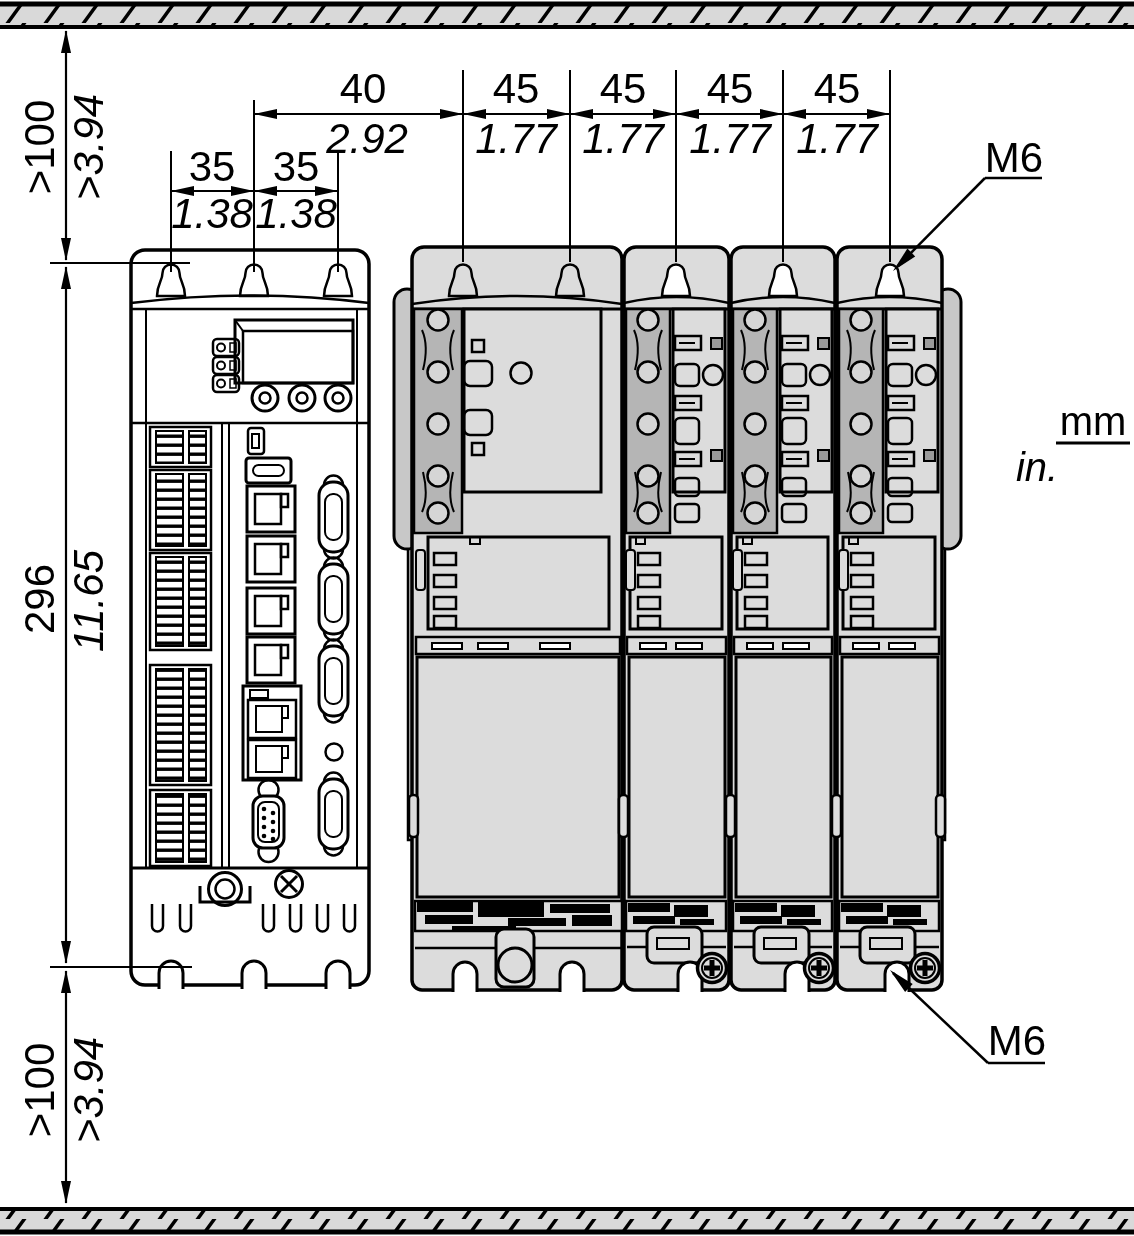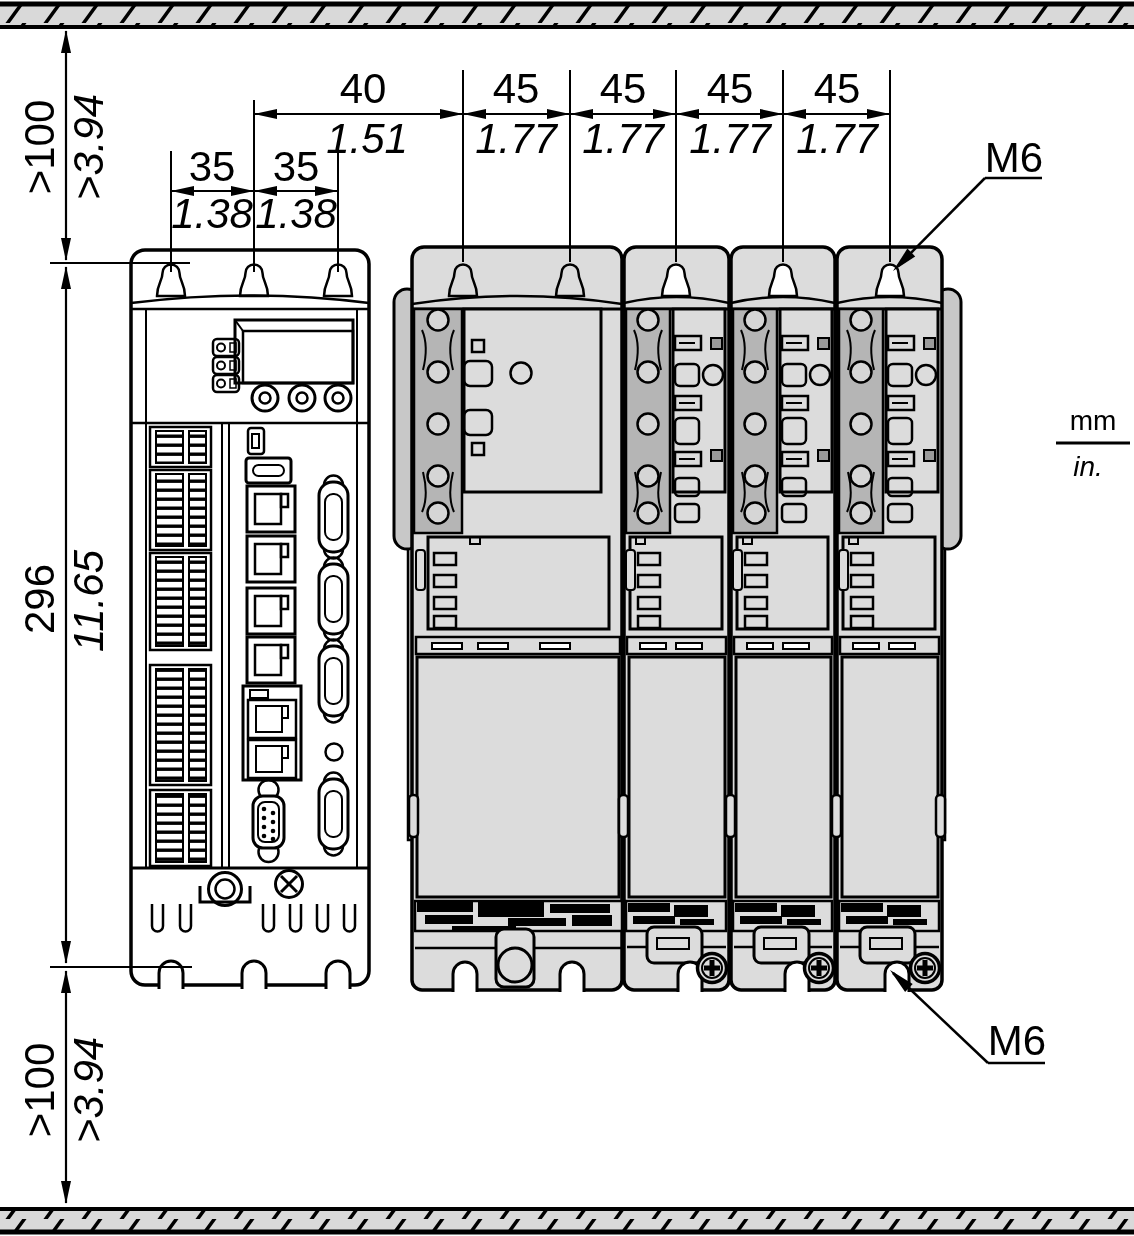--- a/index.html
+++ b/index.html
@@ -15,21 +15,21 @@
     font-family:"Liberation Sans",sans-serif;color:var(--ink);overflow:hidden;
   }
   #stage svg{position:absolute;left:0;top:0;}
   .lbl{
     position:absolute;font-size:42px;line-height:1;white-space:nowrap;
     transform:translate(-50%,-50%);color:#000;
   }
   .it{font-style:italic;}
   .rot{transform:translate(-50%,-50%) rotate(-90deg);}
   .m6{font-size:42px;text-align:center;}
-  .unit{font-size:28px;}
+  .unit{font-size:40px;}
 </style>
 </head>
 <body>
 
 <div id="stage">
 <svg width="1134" height="1236" viewBox="0 0 1134 1236">
   <defs>
     <pattern id="hatch" width="38" height="23" patternUnits="userSpaceOnUse">
       <rect width="38" height="23" fill="#d9d9d9"></rect>
       <path d="M4,28 L28,-5" stroke="#000" stroke-width="3.5" fill="none"></path>
@@ -568,30 +568,30 @@
   <div class="lbl rot it" style="left:89px;top:601px">11.65</div>
   <div class="lbl rot" style="left:40px;top:1090px">&gt;100</div>
   <div class="lbl rot it" style="left:89px;top:1090px">&gt;3.94</div>
 
   <div class="lbl" style="left:212px;top:167px">35</div>
   <div class="lbl" style="left:296px;top:167px">35</div>
   <div class="lbl it" style="left:212px;top:214px">1.38</div>
   <div class="lbl it" style="left:296px;top:214px">1.38</div>
 
   <div class="lbl" style="left:363px;top:89px">40</div>
-  <div class="lbl it" style="left:367px;top:139px">1.51</div>
+  <div class="lbl it" style="left:367px;top:139px">2.92</div>
 
   <div class="lbl" style="left:516px;top:89px">45</div>
   <div class="lbl" style="left:623px;top:89px">45</div>
   <div class="lbl" style="left:730px;top:89px">45</div>
   <div class="lbl" style="left:837px;top:89px">45</div>
   <div class="lbl it" style="left:516px;top:139px">1.77</div>
   <div class="lbl it" style="left:623px;top:139px">1.77</div>
   <div class="lbl it" style="left:730px;top:139px">1.77</div>
   <div class="lbl it" style="left:837px;top:139px">1.77</div>
 
   <div class="lbl m6" style="left:1014px;top:158px">M6</div>
   <div class="lbl m6" style="left:1017px;top:1041px">M6</div>
 
   <div class="lbl unit" style="left:1093px;top:421px">mm</div>
-  <div class="lbl unit it" style="left:1088px;top:467px">in.</div>
+  <div class="lbl unit it" style="left:1037px;top:467px">in.</div>
 </div>
 </div>
 
 </body></html>

